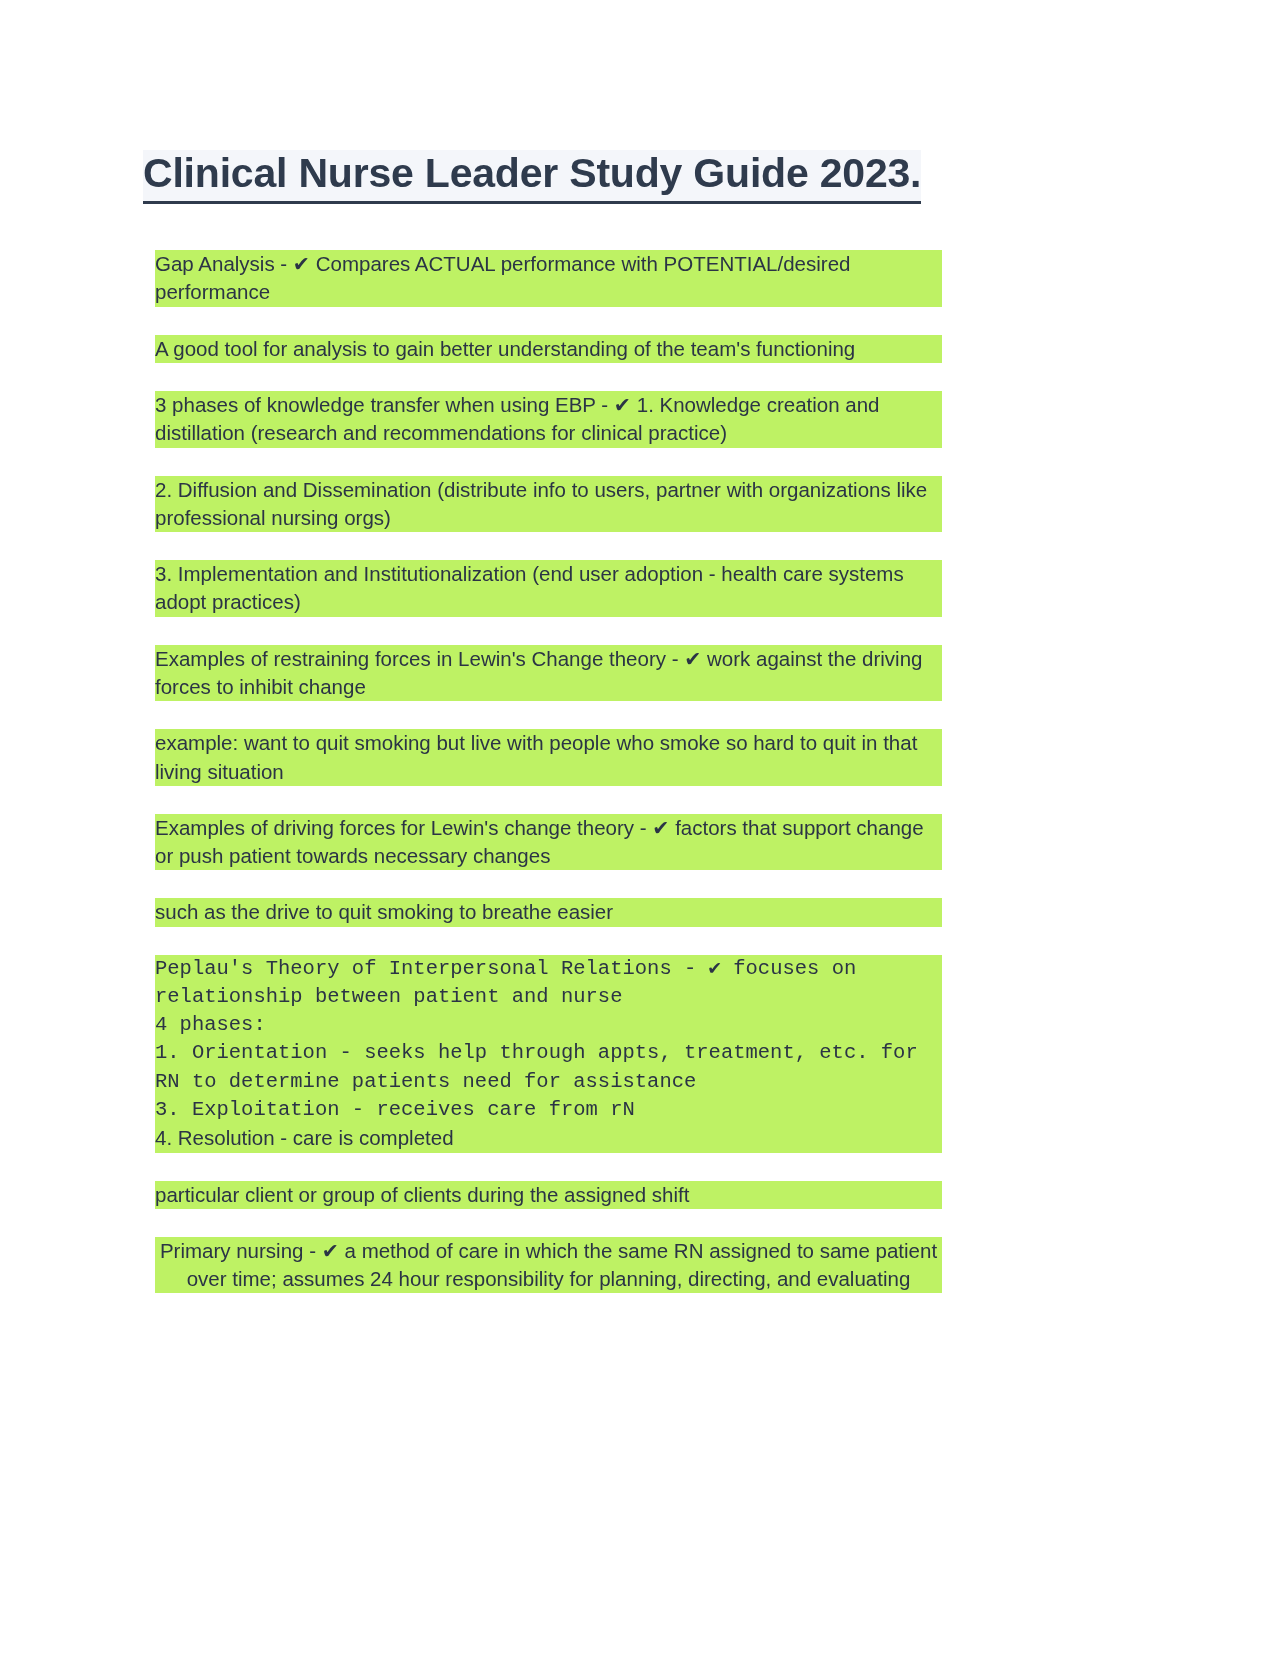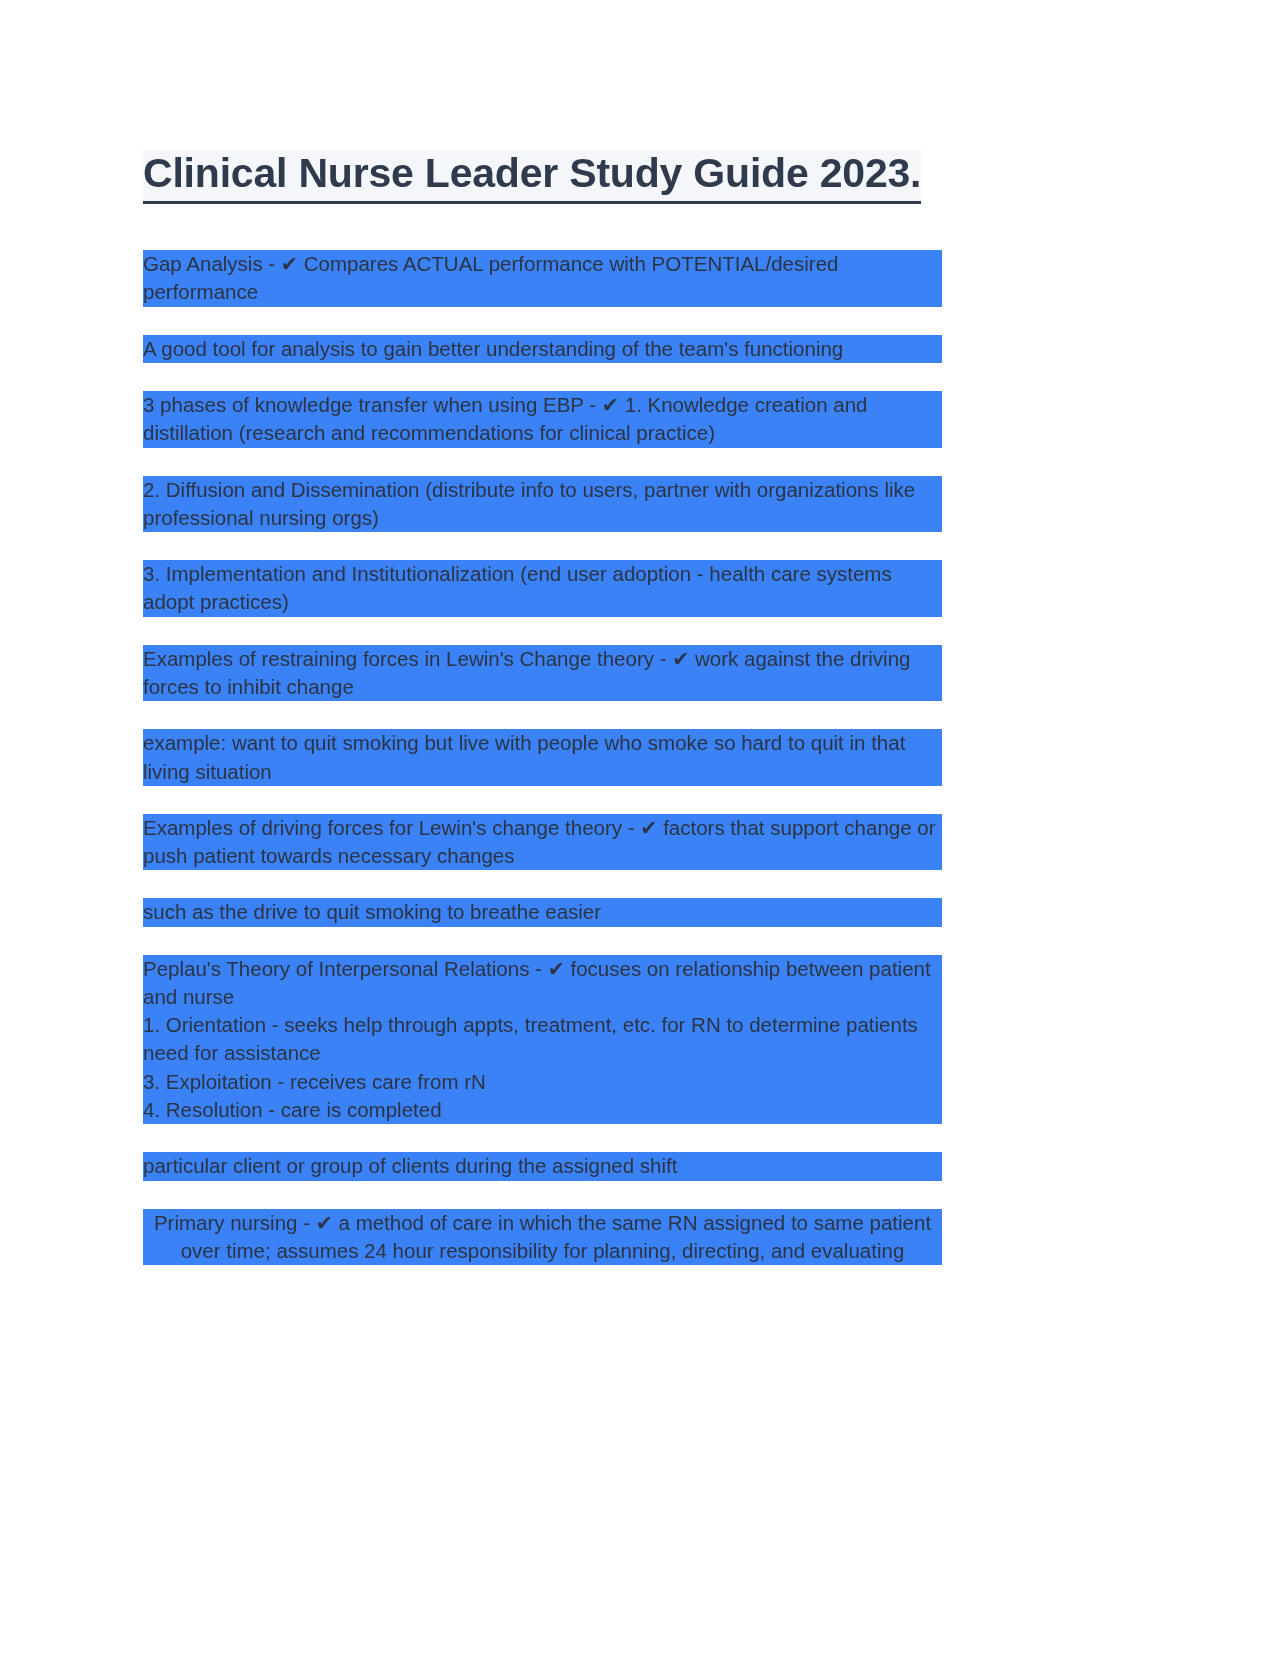--- a/index.html
+++ b/index.html
@@ -29,26 +29,27 @@
     padding: 0 0 4px 0;
     display: inline-block;
     border-bottom: 3px solid #2f3b4d;
     background: #f4f6fa;
     line-height: 1.15;
   }
   .block {
     font-size: 20.5px;
     line-height: 1.38;
     color: #2b3445;
-    margin: 0 0 28px 0;
-    background: #3b82f6;
+    margin: 0 0 28px 12px;
+    background: #bef264;
     max-width: 925px;
   }
   .block.tight {
     margin-bottom: 0;
+    font-family: Liberation Mono, monospace;
   }
   .block:last-child {
     margin-bottom: 0;
     text-align: center;
   }
 </style>
 </head>
 <body>
 
 <div class="page">
@@ -59,20 +60,21 @@
     <p class="block">Gap Analysis - ✔ Compares ACTUAL performance with POTENTIAL/desired performance</p>
     <p class="block">A good tool for analysis to gain better understanding of the team's functioning</p>
     <p class="block">3 phases of knowledge transfer when using EBP - ✔ 1. Knowledge creation and distillation (research and recommendations for clinical practice)</p>
     <p class="block">2. Diffusion and Dissemination (distribute info to users, partner with organizations like professional nursing orgs)</p>
     <p class="block">3. Implementation and Institutionalization (end user adoption - health care systems adopt practices)</p>
     <p class="block">Examples of restraining forces in Lewin's Change theory - ✔ work against the driving forces to inhibit change</p>
     <p class="block">example: want to quit smoking but live with people who smoke so hard to quit in that living situation</p>
     <p class="block">Examples of driving forces for Lewin's change theory - ✔ factors that support change or push patient towards necessary changes</p>
     <p class="block">such as the drive to quit smoking to breathe easier</p>
     <p class="block tight">Peplau's Theory of Interpersonal Relations - ✔ focuses on relationship between patient and nurse</p>
+    <p class="block tight">4 phases:</p>
     <p class="block tight">1. Orientation - seeks help through appts, treatment, etc. for RN to determine patients need for assistance</p>
     <p class="block tight">3. Exploitation - receives care from rN</p>
     <p class="block">4. Resolution - care is completed</p>
     <p class="block">particular client or group of clients during the assigned shift</p>
     <p class="block">Primary nursing - ✔ a method of care in which the same RN assigned to same patient over time; assumes 24 hour responsibility for planning, directing, and evaluating</p>
   </div>
 
 </div>
 
 </body></html>

